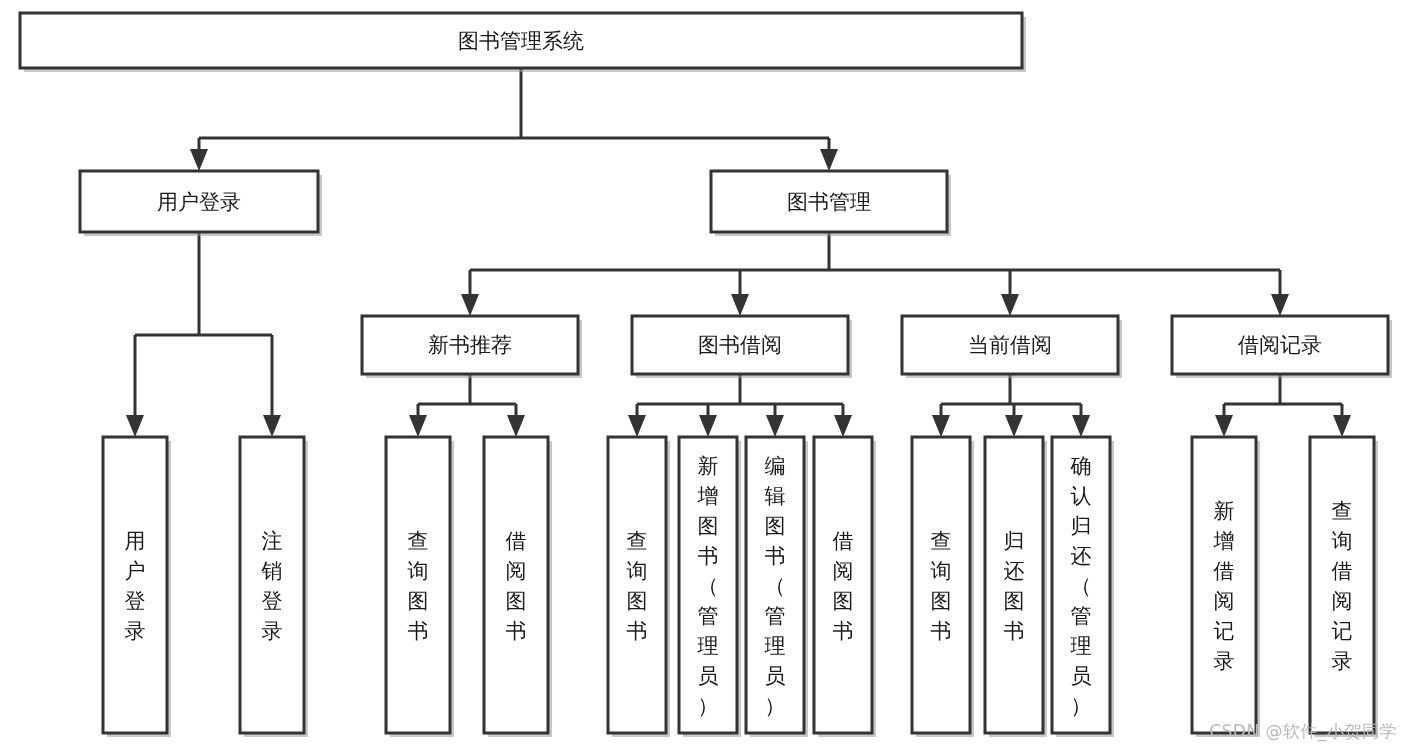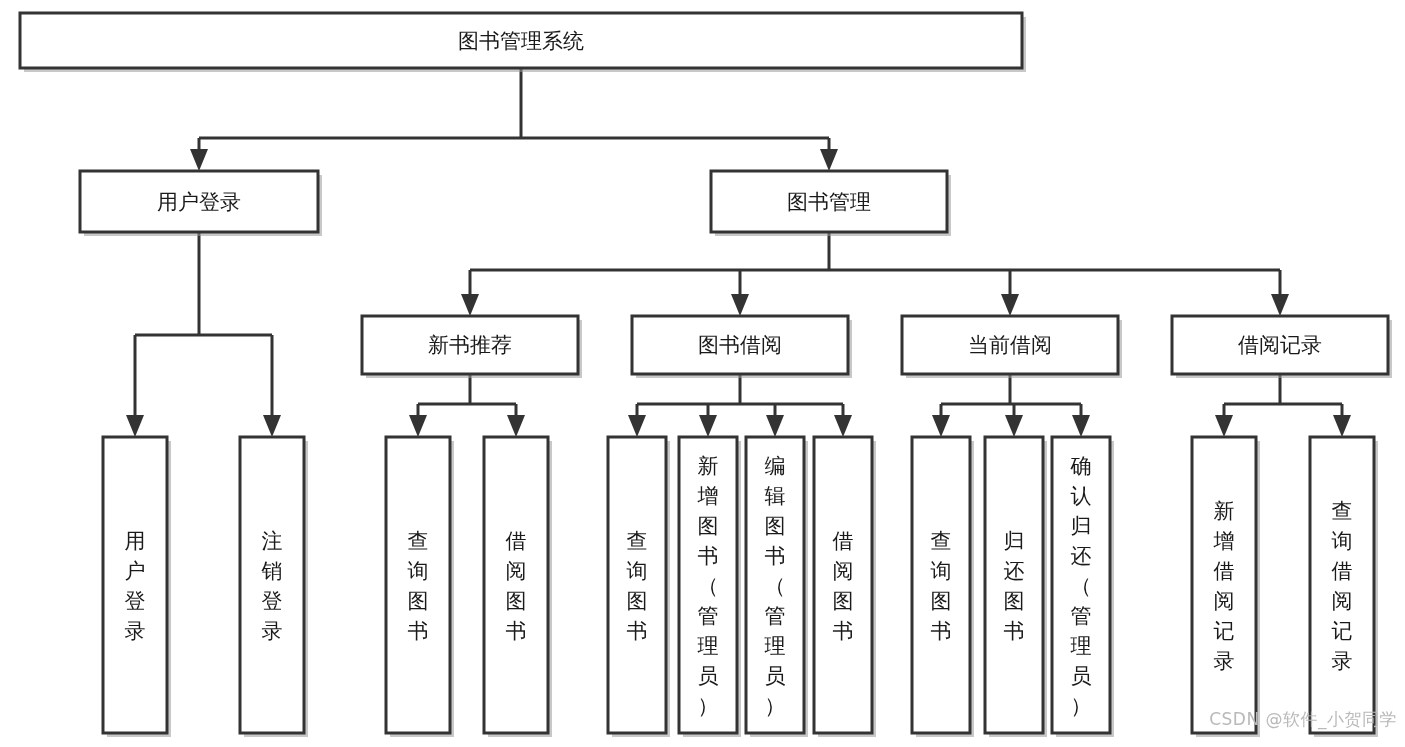--- a/index.html
+++ b/index.html
@@ -17,21 +17,21 @@
     font-family:"DejaVu Sans","Liberation Sans",sans-serif;
     fill:#1a1a1a;font-size:21px;
     text-anchor:middle;dominant-baseline:middle;
   }
   .lbl-v{
     font-family:"DejaVu Sans","Liberation Sans",sans-serif;
     fill:#1a1a1a;font-size:21px;
     text-anchor:middle;
   }
   .watermark{
-    position:absolute;right:8px;bottom:16px;
+    position:absolute;right:8px;bottom:4px;
     font-family:"DejaVu Sans","Liberation Sans",sans-serif;
     font-size:17px;color:#b9b9b9;letter-spacing:.5px;
     white-space:nowrap;pointer-events:none;
   }
 </style>
 </head>
 <body>
 
 <svg id="diagram" viewBox="0 0 1405 747">
   <g id="connectors">

